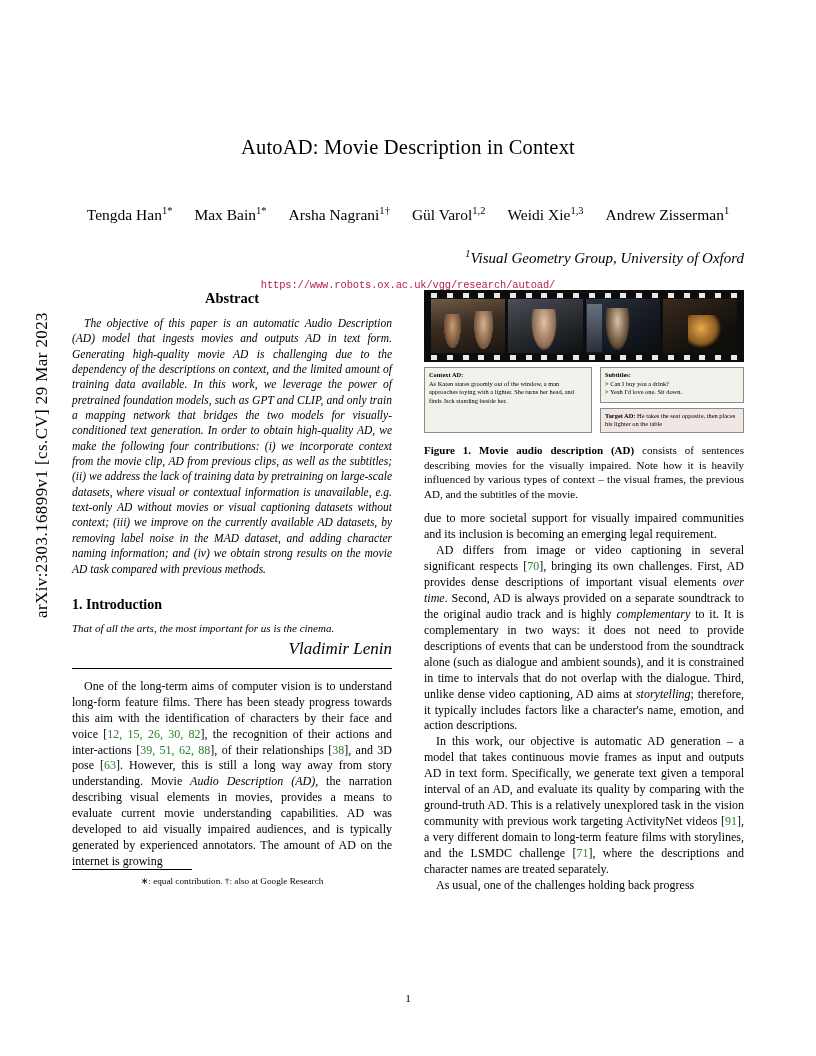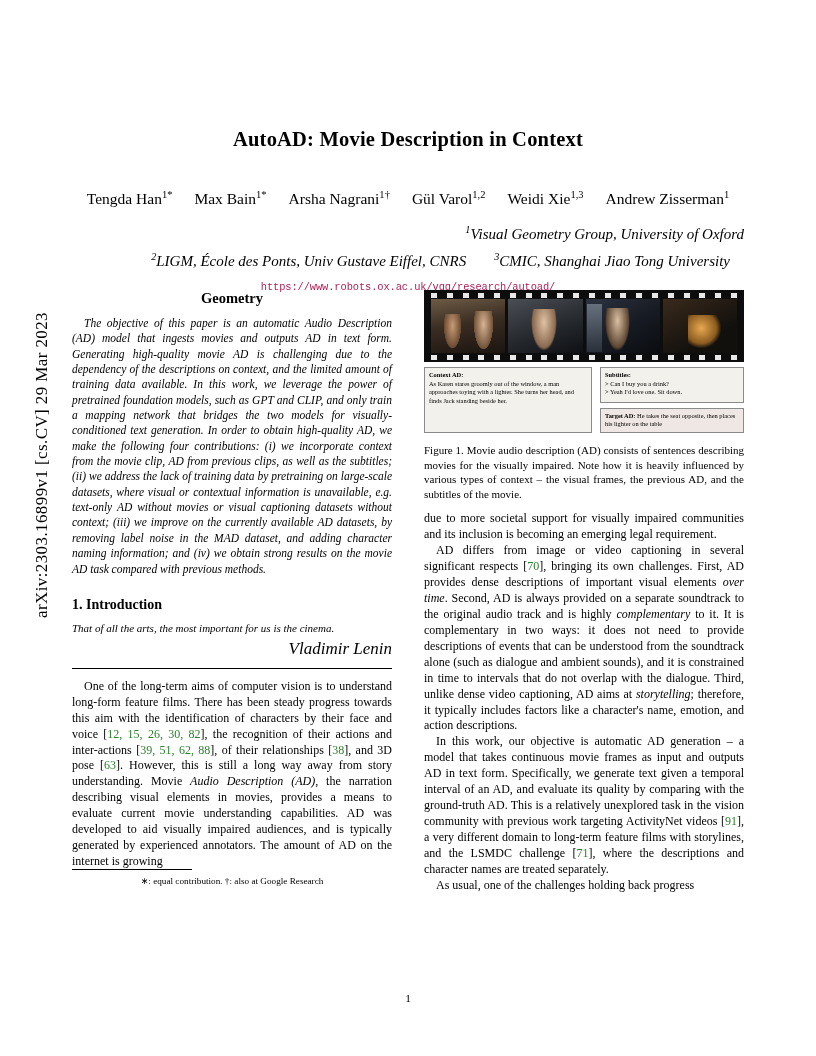--- a/index.html
+++ b/index.html
@@ -32,33 +32,33 @@
   }
   .content {
     position: absolute;
     left: 72px;
     top: 128px;
     width: 672px;
   }
   .title {
     text-align: center;
     font-size: 20.5px;
-    font-weight: bold;
+    font-weight: normal;
     letter-spacing: 0.2px;
-    margin: 0 0 30px 0;
+    margin: 8px 0 30px 0;
   }
   .authors {
     text-align: center;
     font-size: 15.5px;
     margin: 0 0 6px 0;
     line-height: 1.5;
   }
   .authors .au {
     display: inline-block;
-    margin: 6px 11px;
+    margin: 14px 11px;
   }
   sup { font-size: 0.68em; vertical-align: super; }
   .affil {
     text-align: right;
     font-size: 15px;
     line-height: 1.55;
     margin: 2px 0 0 0;
     font-style: italic;
   }
   .affil .aff-item { display: inline-block; margin: 0 14px; }
@@ -217,21 +217,21 @@
   }
   .box-context { left: 0; top: 0; width: 168px; height: 66px; }
   .box-subs { left: 176px; top: 0; width: 144px; height: 36px; }
   .box-target { left: 176px; top: 41px; width: 144px; height: 25px; background:#efe7e3; }
   .fig-cap {
     font-size: 11px;
     line-height: 1.32;
     margin-top: 10px;
     text-align: justify;
   }
-  .fig-cap b { font-weight: normal; }
+  .fig-cap b { font-weight: bold; }
   .footnote-rule {
     position: absolute;
     left: 0;
     bottom: 0;
     width: 120px;
     border-top: 1px solid #000;
   }
   .footnote {
     position: absolute;
     left: 0;
@@ -259,33 +259,30 @@
   <div class="content">
     <div class="title">AutoAD: Movie Description in Context</div>
 
     <div class="authors">
       <span class="au"><span>Tengda Han</span><sup>1*</sup></span><span class="au"><span>Max Bain</span><sup>1*</sup></span><span class="au"><span>Arsha Nagrani</span><sup>1†</sup></span><span class="au"><span>Gül Varol</span><sup>1,2</sup></span><span class="au"><span>Weidi Xie</span><sup>1,3</sup></span><span class="au"><span>Andrew Zisserman</span><sup>1</sup></span>
     </div>
 
     <div class="affil">
       <sup>1</sup><span>Visual Geometry Group, University of Oxford</span>
     </div>
-    <div class="affil">
-      <span class="aff-item"><sup>2</sup><span>LIGM, École des Ponts, Univ Gustave Eiffel, CNRS</span></span><span class="aff-item"><sup>3</sup><span>CMIC, Shanghai Jiao Tong University</span></span>
-    </div>
 
     <div class="url">https://www.robots.ox.ac.uk/vgg/research/autoad/</div>
   </div>
 
   <div class="cols">
 
     <div class="col col-left">
 
       <div class="abs">
-        <div class="abs-head">Geometry</div>
+        <div class="abs-head">Abstract</div>
         <p>The objective of this paper is an automatic Audio Description (AD) model that ingests movies and outputs AD in text form. Generating high-quality movie AD is challenging due to the dependency of the descriptions on context, and the limited amount of training data available. In this work, we leverage the power of pretrained foundation models, such as GPT and CLIP, and only train a mapping network that bridges the two models for visually-conditioned text generation. In order to obtain high-quality AD, we make the following four contributions: (i) we incorporate context from the movie clip, AD from previous clips, as well as the subtitles; (ii) we address the lack of training data by pretraining on large-scale datasets, where visual or contextual information is unavailable, e.g. text-only AD without movies or visual captioning datasets without context; (iii) we improve on the currently available AD datasets, by removing label noise in the MAD dataset, and adding character naming information; and (iv) we obtain strong results on the movie AD task compared with previous methods.</p>
       </div>
 
       <h2 class="sec">1. Introduction</h2>
 
       <div class="quote">That of all the arts, the most important for us is the cinema.</div>
       <div class="quote-attr">Vladimir Lenin</div>
       <hr class="rule">
 
       <p class="i"><span>One of the long-term aims of computer vision is to understand long-form feature films. There has been steady progress towards this aim with the identification of characters by their face and voice [</span><span class="cite">12, 15, 26, 30, 82</span><span>], the recognition of their actions and inter-actions [</span><span class="cite">39, 51, 62, 88</span><span>], of their relationships [</span><span class="cite">38</span><span>], and 3D pose [</span><span class="cite">63</span><span>]. However, this is still a long way away from story understanding. Movie </span><em>Audio Description (AD)</em><span>, the narration describing visual elements in movies, provides a means to evaluate current movie understanding capabilities. AD was developed to aid visually impaired audiences, and is typically generated by experienced annotators. The amount of AD on the internet is growing</span></p>

